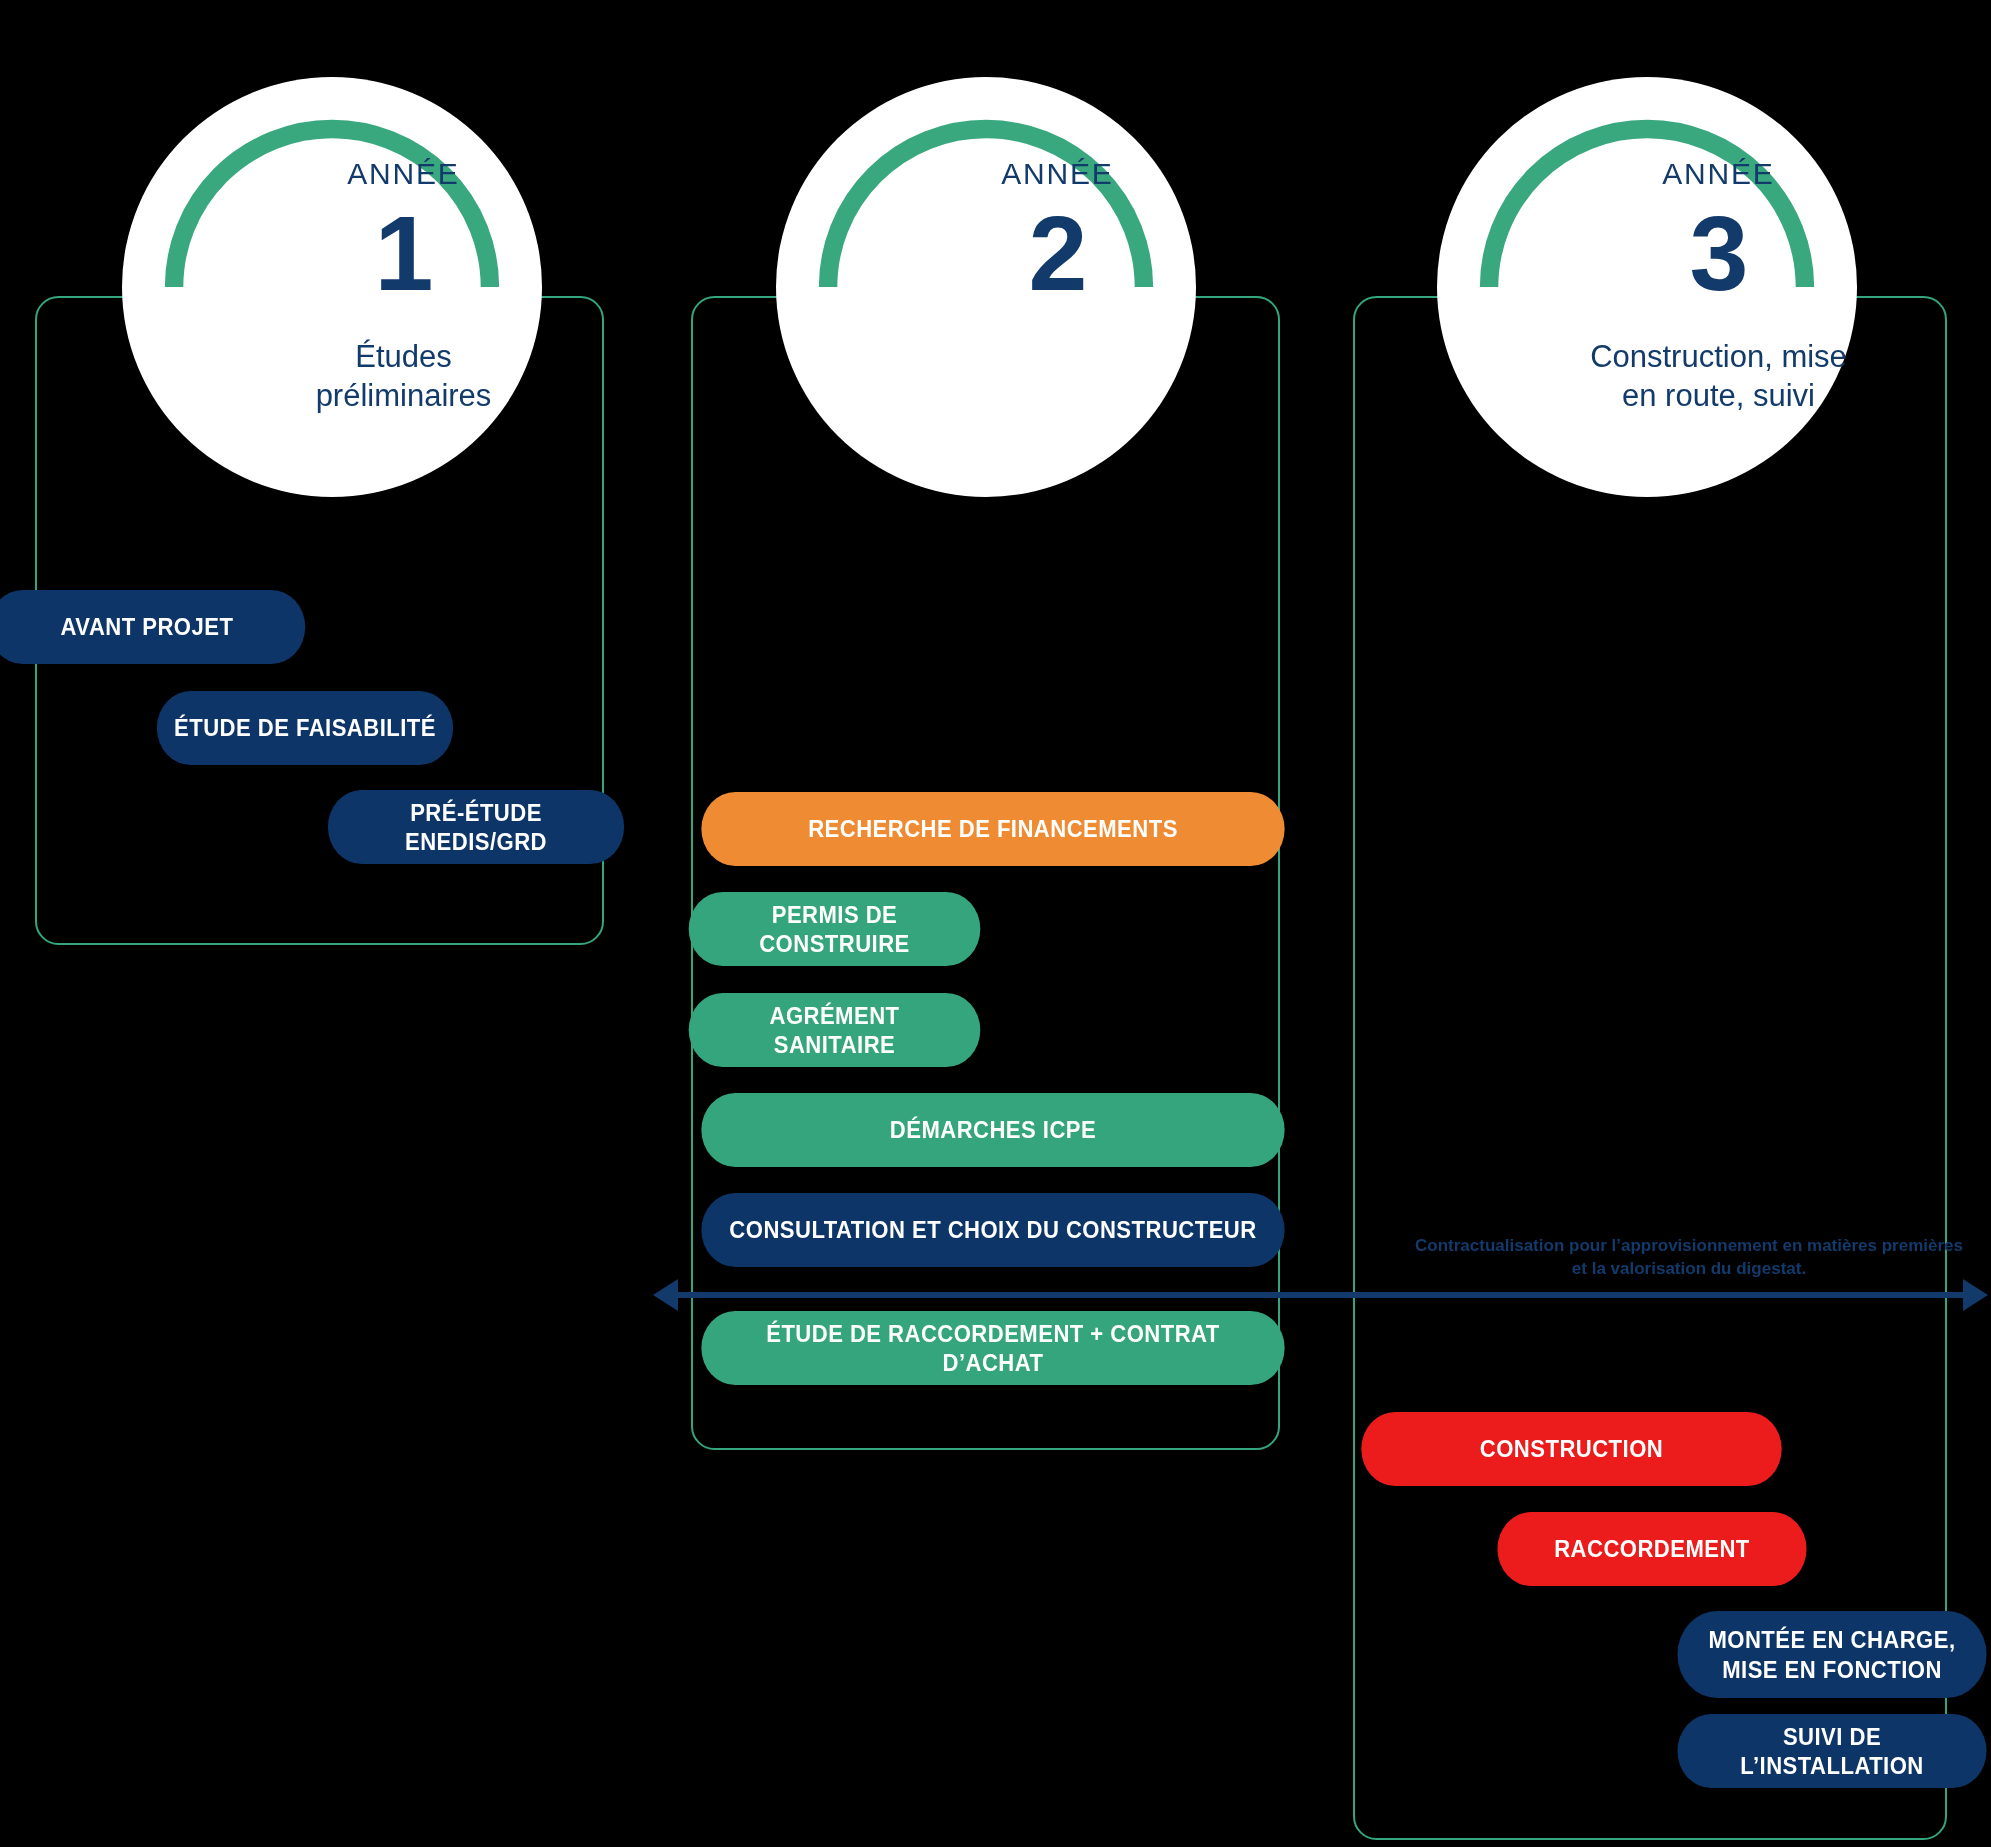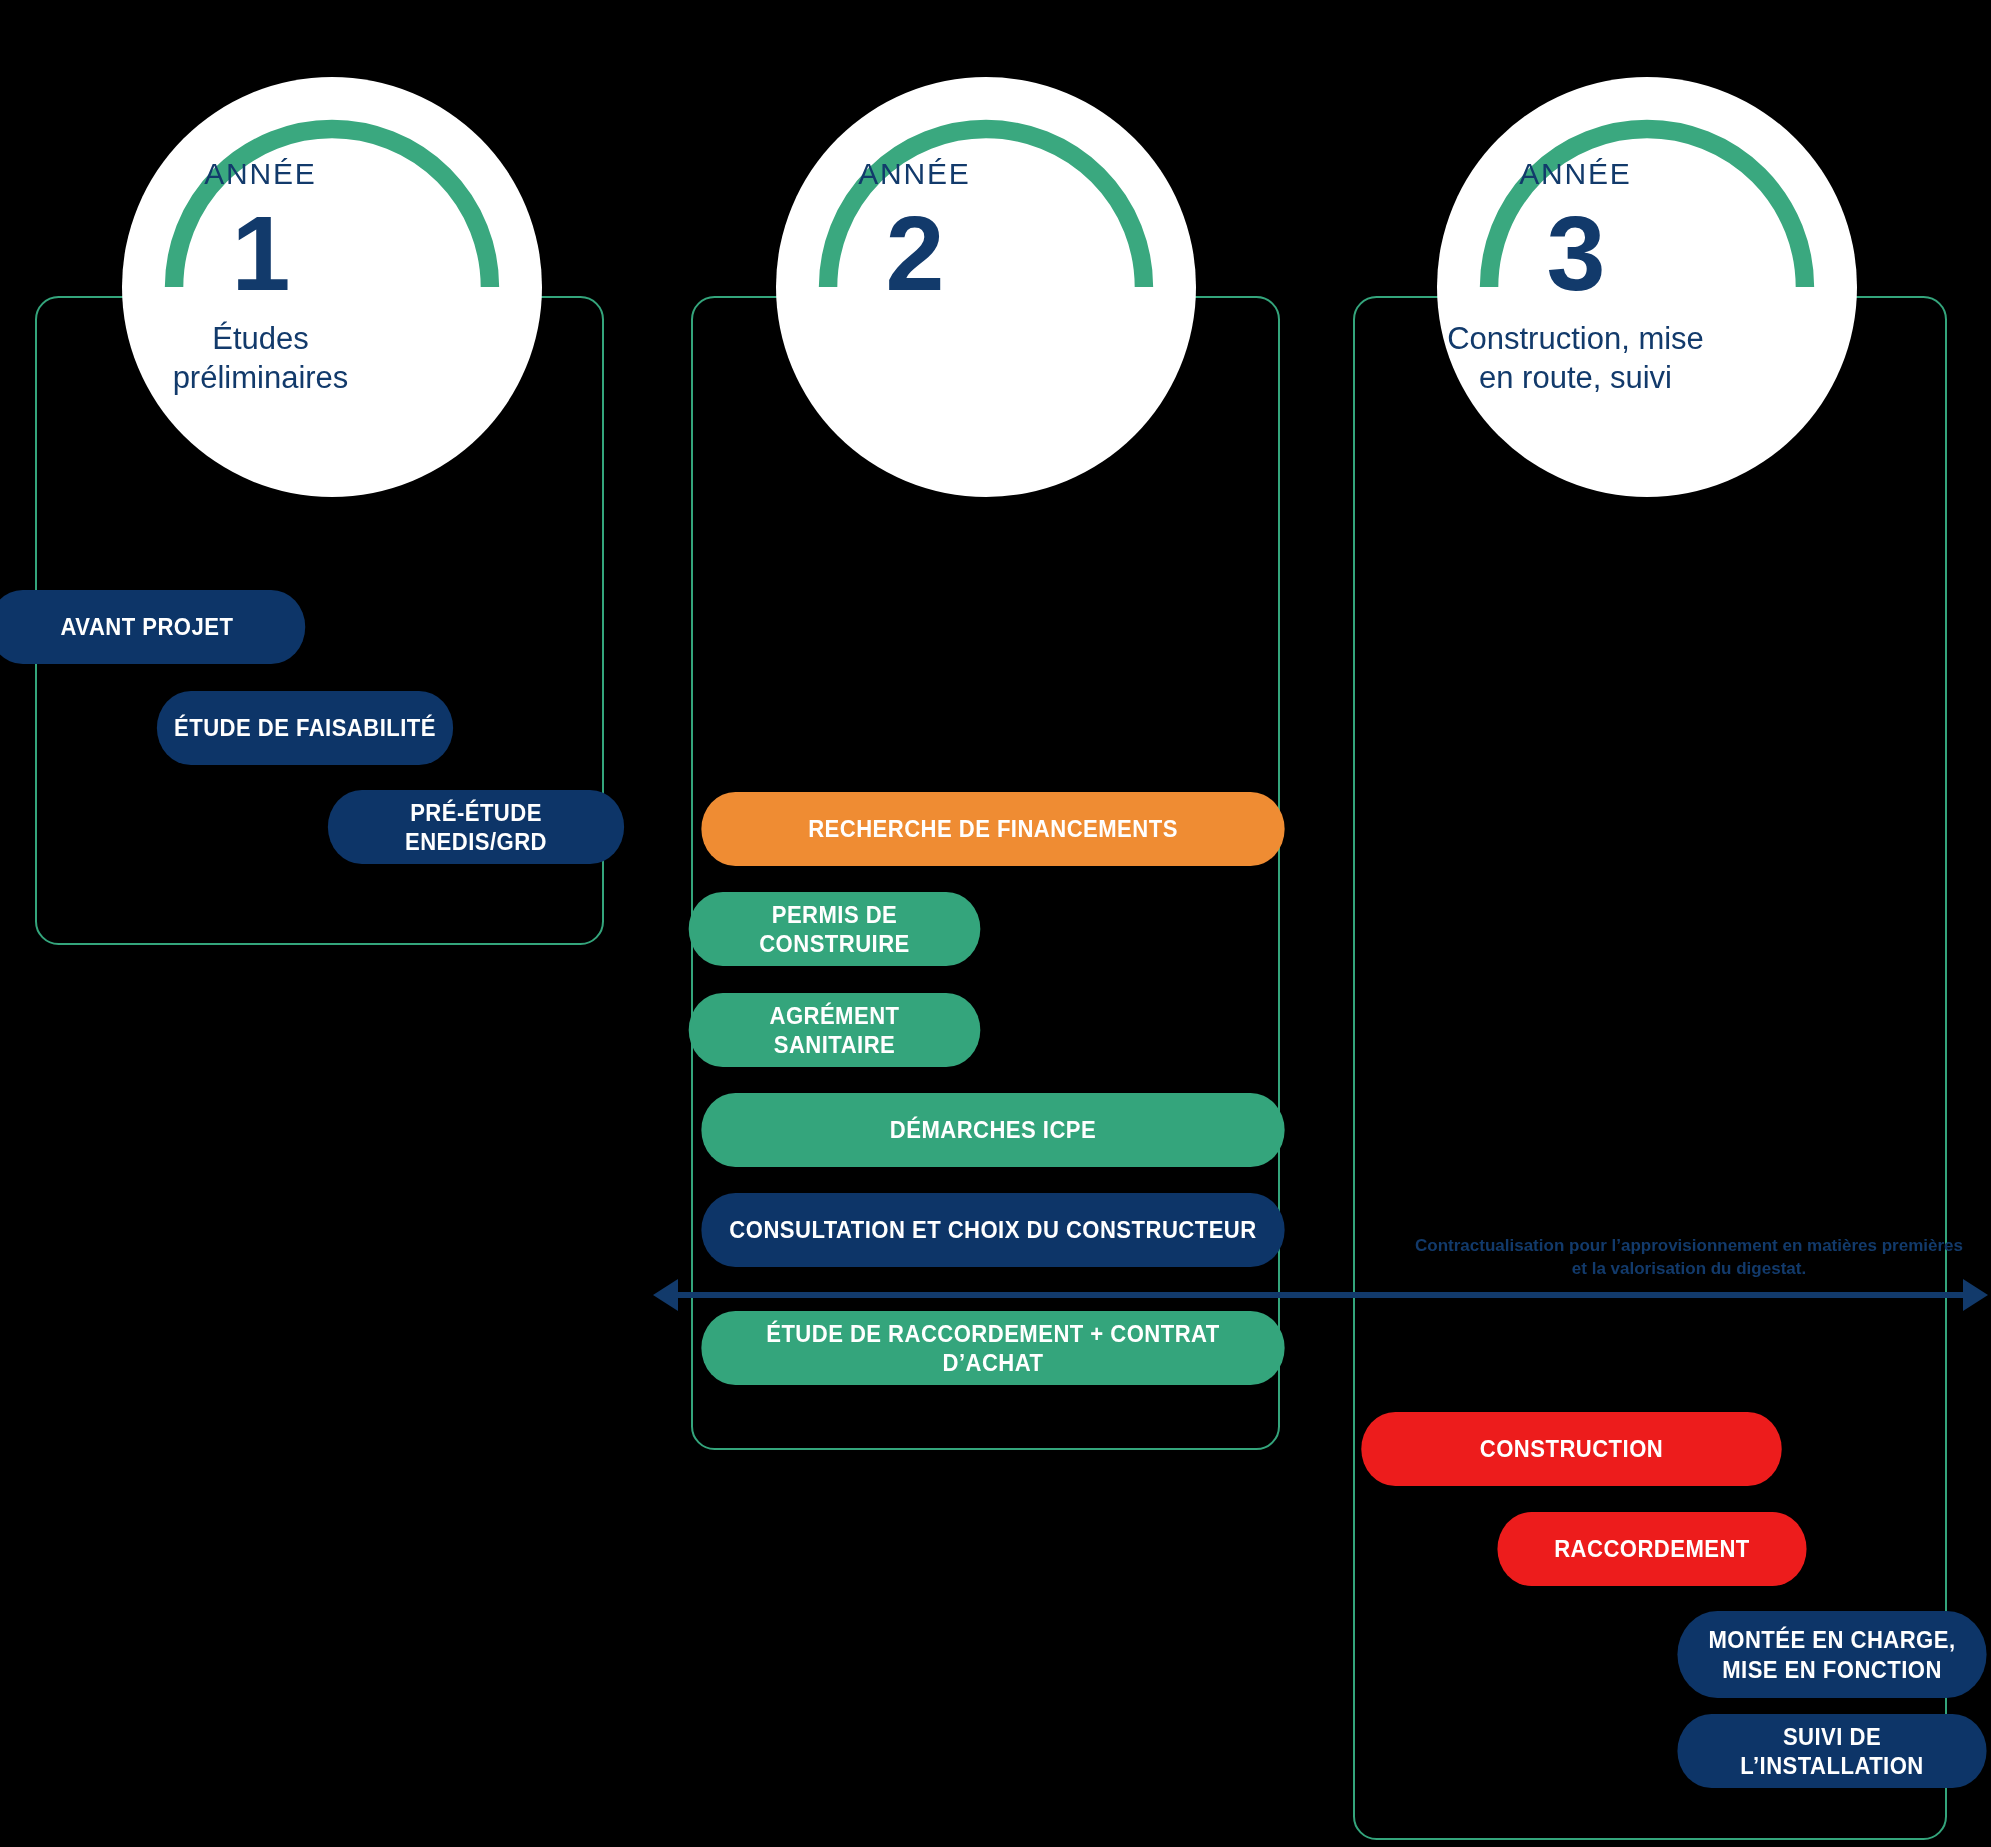--- a/index.html
+++ b/index.html
@@ -33,21 +33,21 @@
   
   .year-circle {
     position: absolute;
     width: 420px;
     height: 420px;
     border-radius: 50%;
     background: #ffffff;
     box-sizing: border-box;
     display: flex;
     flex-direction: column;
-    align-items: flex-start;
+    align-items: flex-end;
     justify-content: flex-start;
     z-index: 40;
   }
   .year-arc {
     position: absolute;
     left: 0;
     top: 0;
     width: 420px;
     height: 420px;
     pointer-events: none;
@@ -72,21 +72,21 @@
     font-weight: 700;
     line-height: 1.08;
     margin-top: 6.7px;
     letter-spacing: -0.8px;
   }
   .year-sub {
     color: #123a6b;
     font-size: 31px;
     font-weight: 400;
     line-height: 1.25;
-    margin-top: 10px;
+    margin-top: 28px;
   }
 
   
   .pill {
     position: absolute;
     display: flex;
     align-items: center;
     justify-content: center;
     text-align: center;
     border-radius: 838px;

